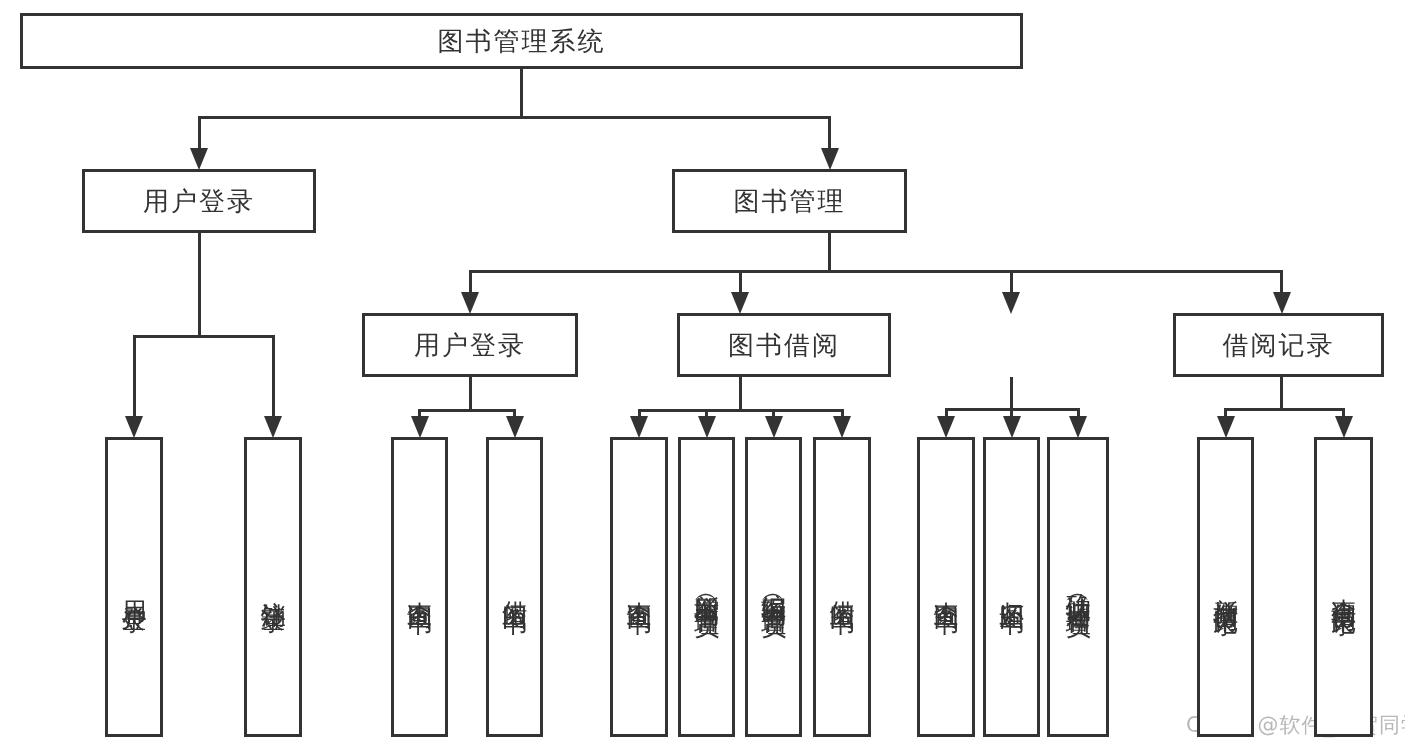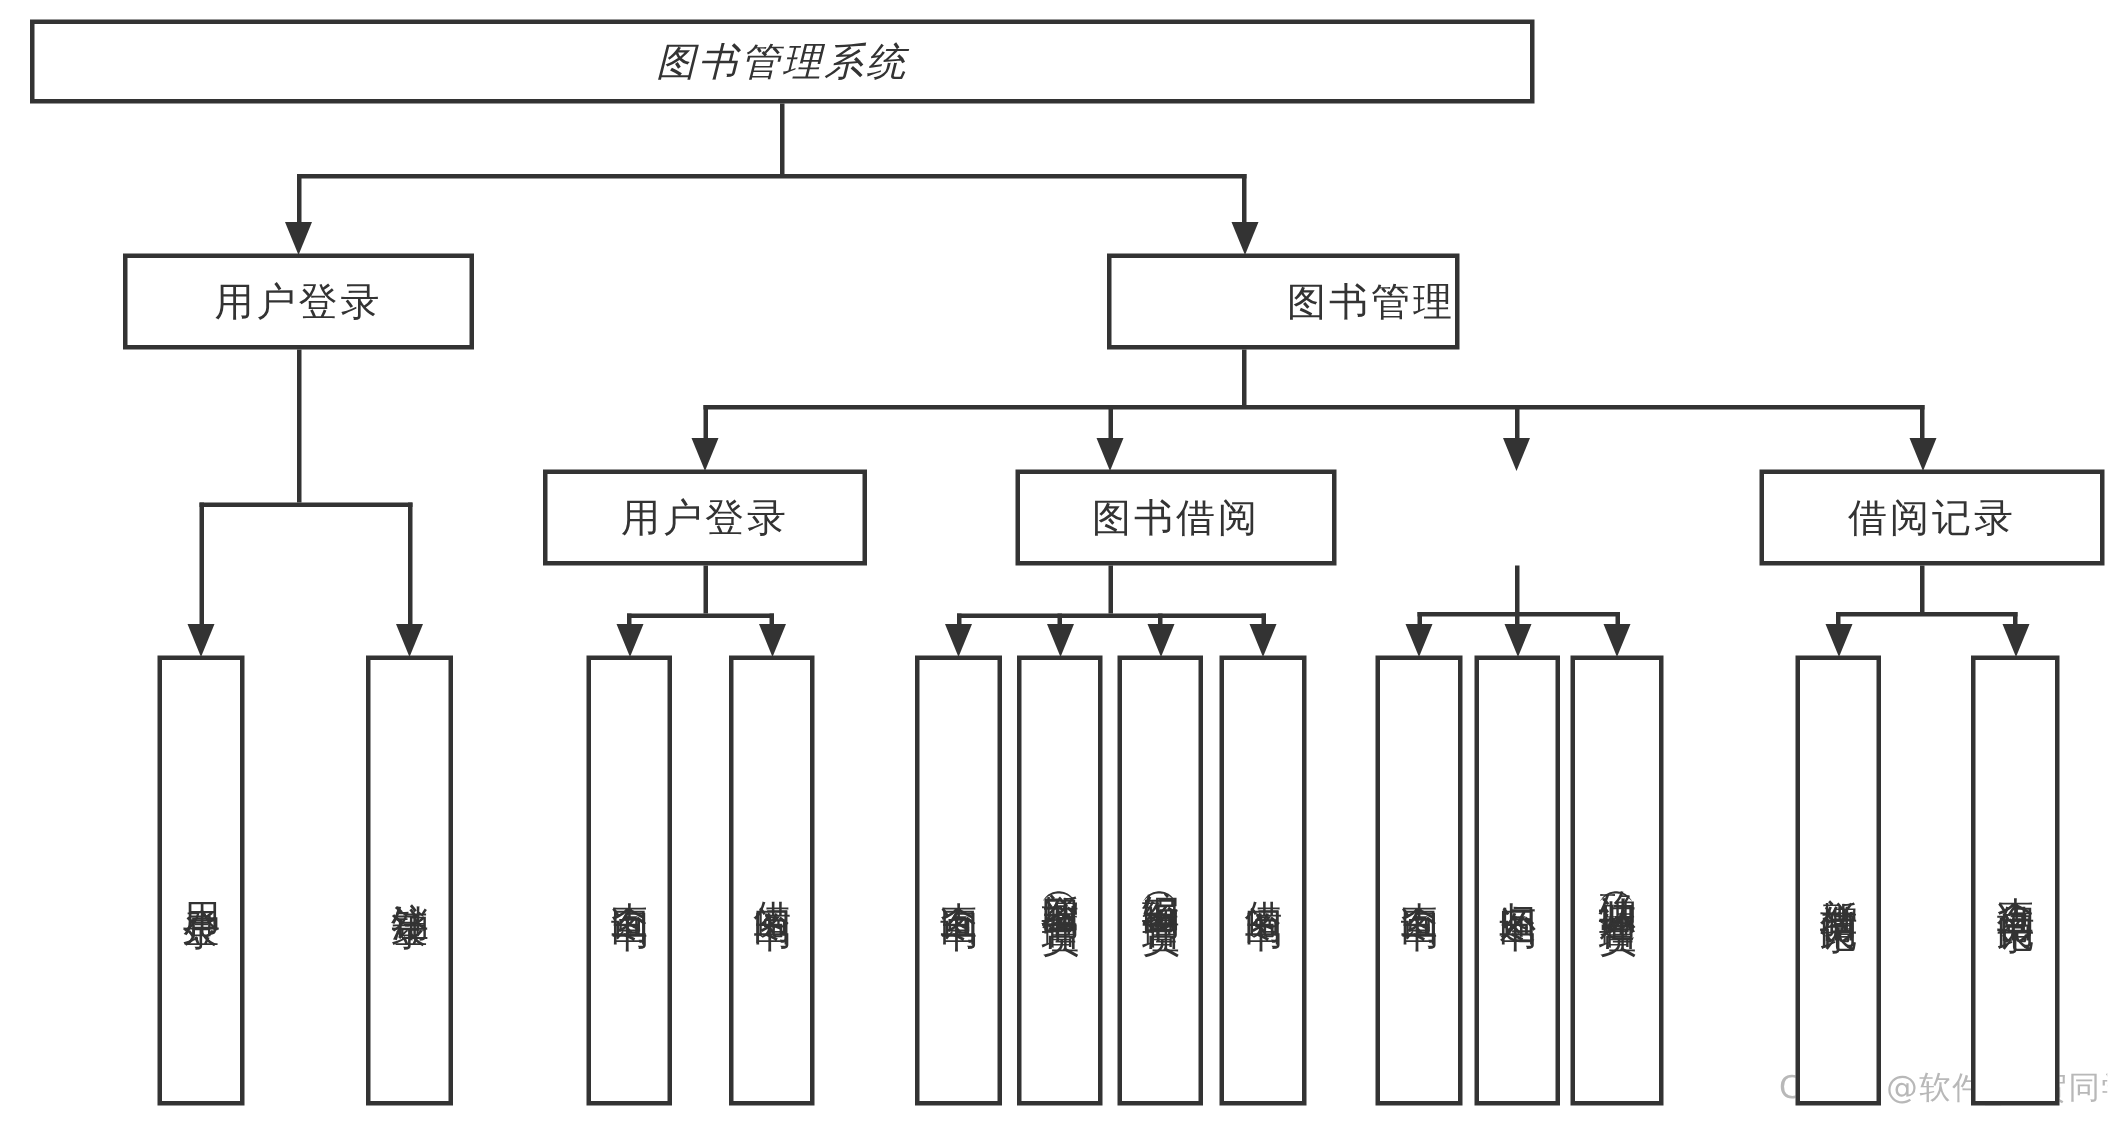--- a/index.html
+++ b/index.html
@@ -51,36 +51,36 @@
     letter-spacing:1px;
     color:var(--wm,#b8b8b8);
     white-space:nowrap;
   }
 </style>
 </head>
 <body>
 
 <div id="stage">
   <div class="watermark">CSDN @软件_小贺同学</div>
-<div class="node horizontal" style="left: 20px; top: 13px; width: 1003px; height: 56px; font-style: italic;">
+<div class="node horizontal" style="left: 20px; top: 13px; width: 1003px; height: 56px;">
       <span class="label">图书管理系统</span>
     </div>
     <div class="node horizontal" style="left: 82px; top: 169px; width: 234px; height: 64px;">
       <span class="label">用户登录</span>
     </div>
-    <div class="node horizontal" style="left: 738px; top: 169px; width: 235px; height: 64px; justify-content: flex-end;">
+    <div class="node horizontal" style="left: 672px; top: 169px; width: 235px; height: 64px;">
       <span class="label">图书管理</span>
     </div>
     <div class="node horizontal" style="left: 362px; top: 313px; width: 216px; height: 64px;">
       <span class="label">用户登录</span>
     </div>
     <div class="node horizontal" style="left: 633px; top: 313px; width: 214px; height: 64px; margin-left: 44px;">
       <span class="label">图书借阅</span>
     </div>
-    <div class="node horizontal" style="left: 1173px; top: 313px; width: 230px; height: 64px;">
+    <div class="node horizontal" style="left: 1173px; top: 313px; width: 211px; height: 64px;">
       <span class="label">借阅记录</span>
     </div>
     <div class="node vertical" style="left: 105px; top: 437px; width: 58px; height: 300px;">
       <span class="label">用户登录</span>
     </div>
     <div class="node vertical" style="left: 244px; top: 437px; width: 58px; height: 300px;">
       <span class="label">注销登录</span>
     </div>
     <div class="node vertical" style="left: 391px; top: 437px; width: 57px; height: 300px;">
       <span class="label">查询图书</span>

